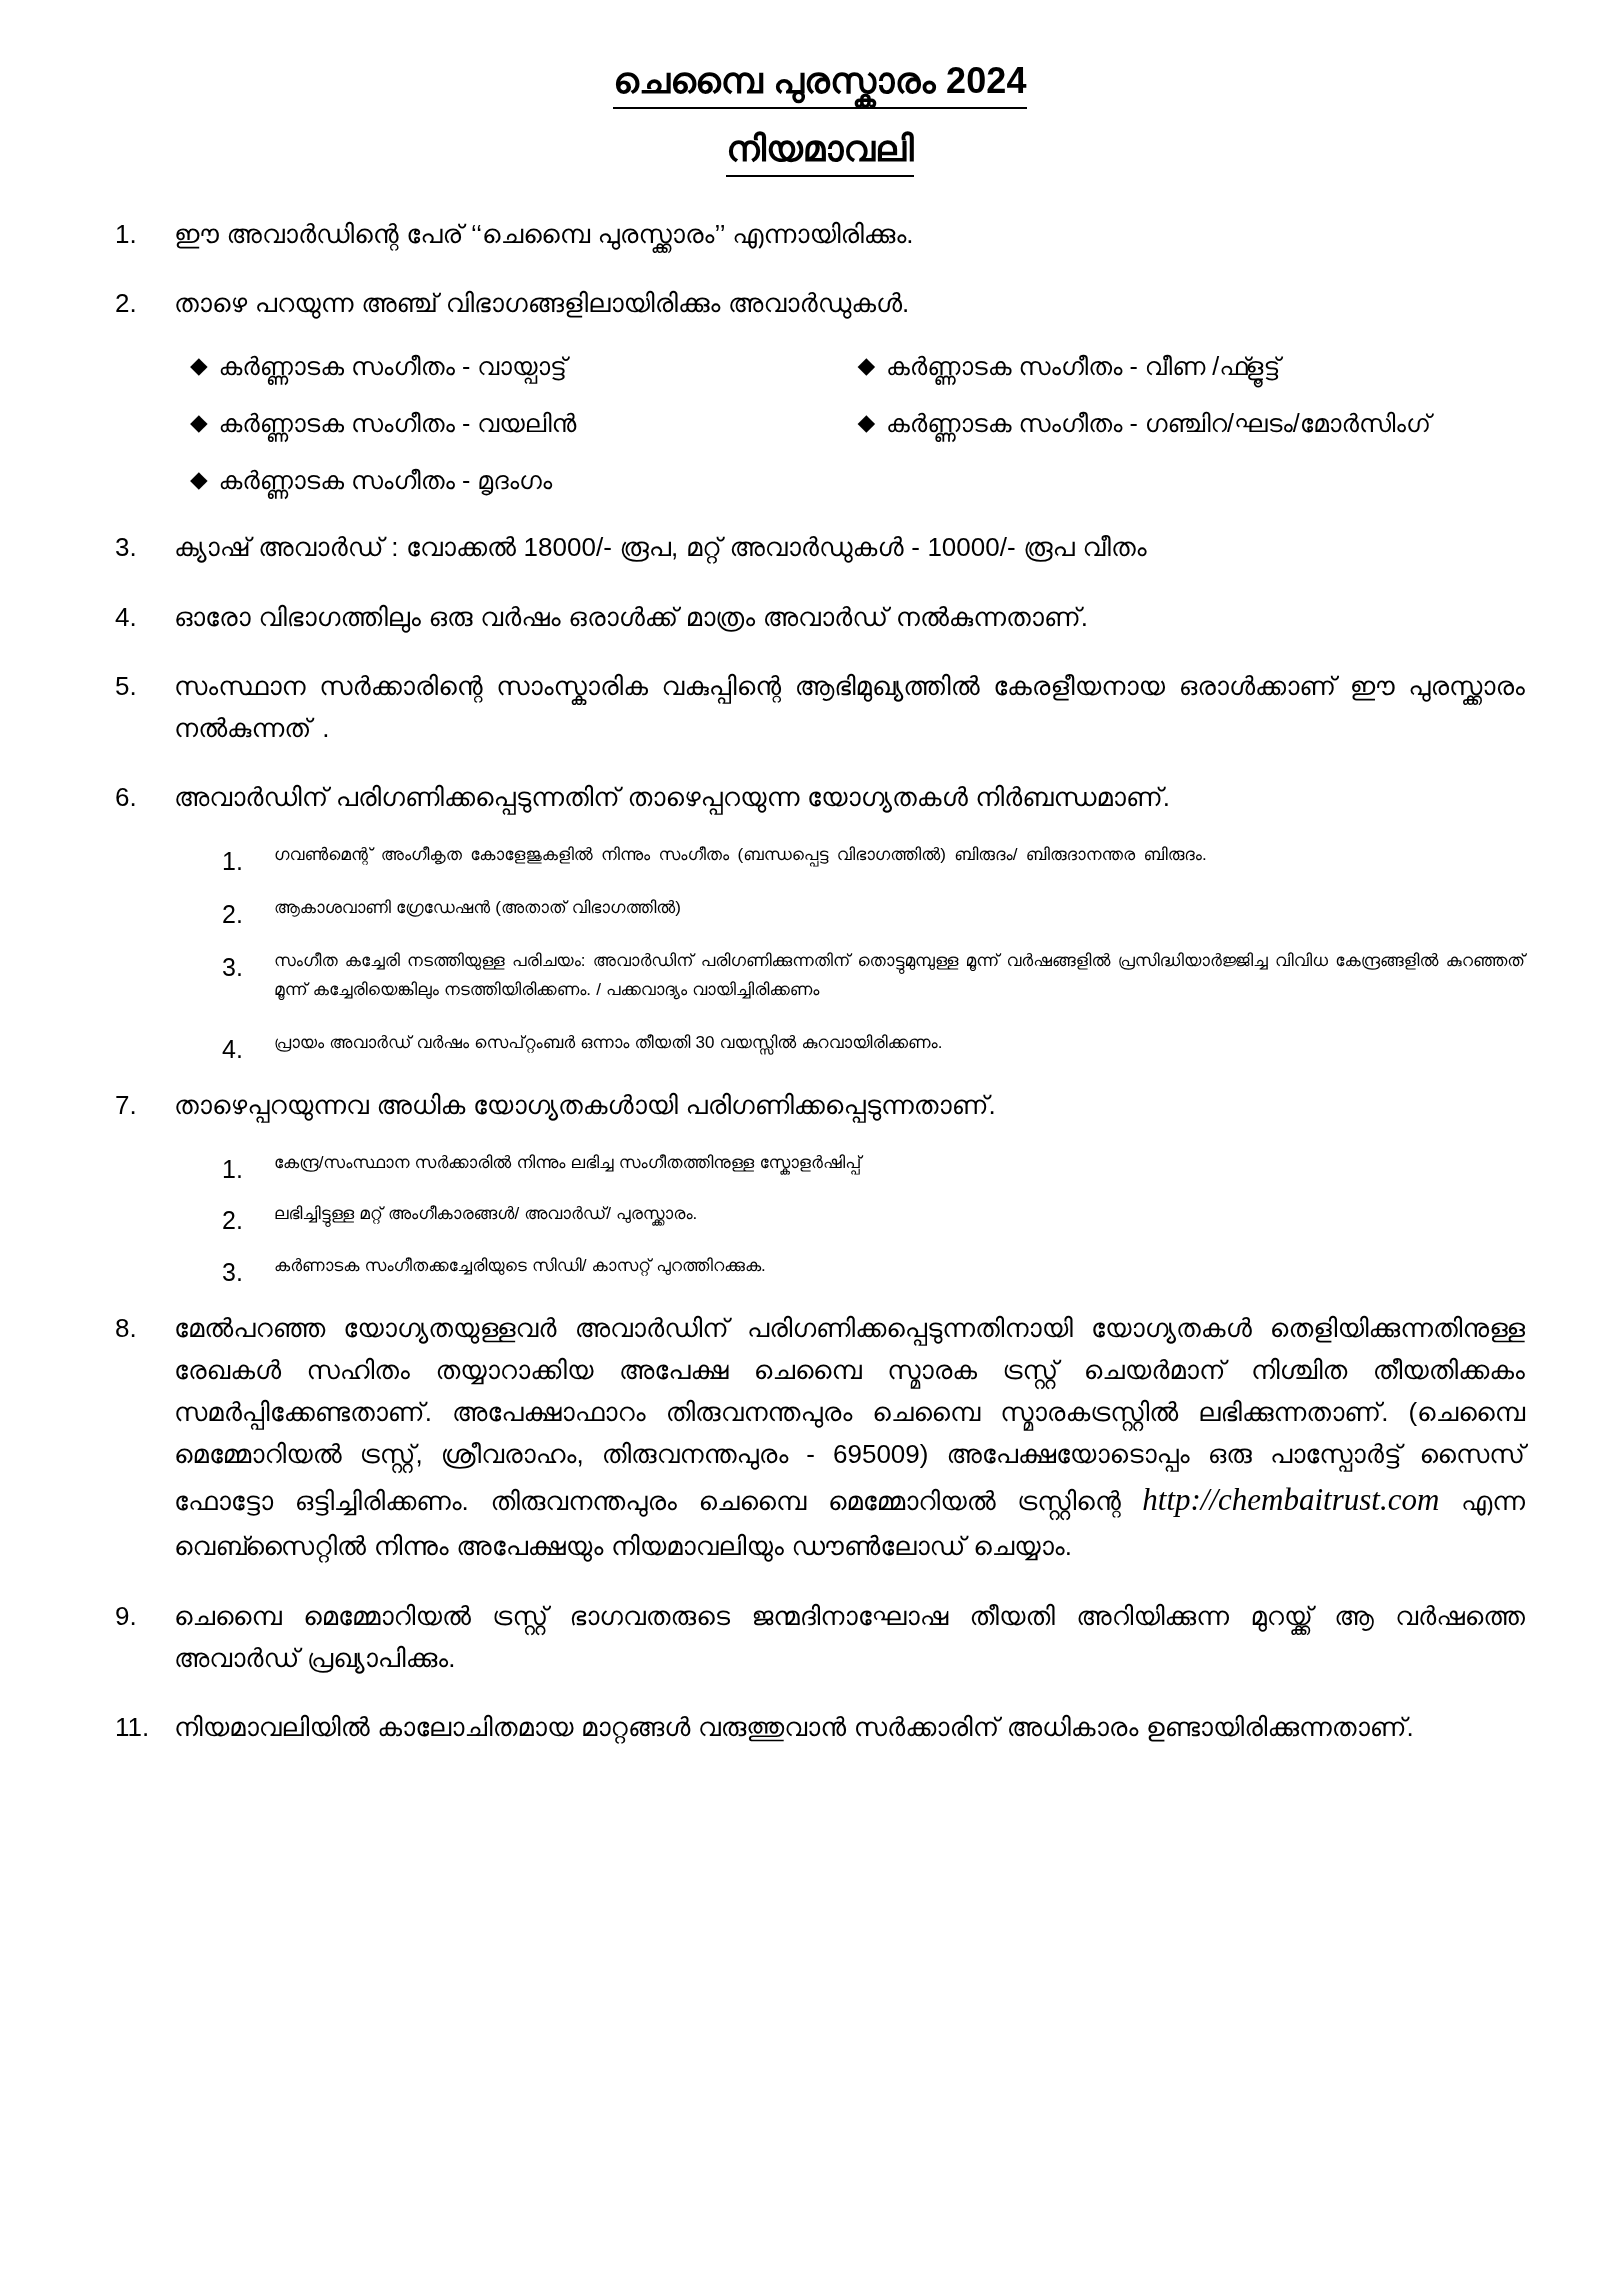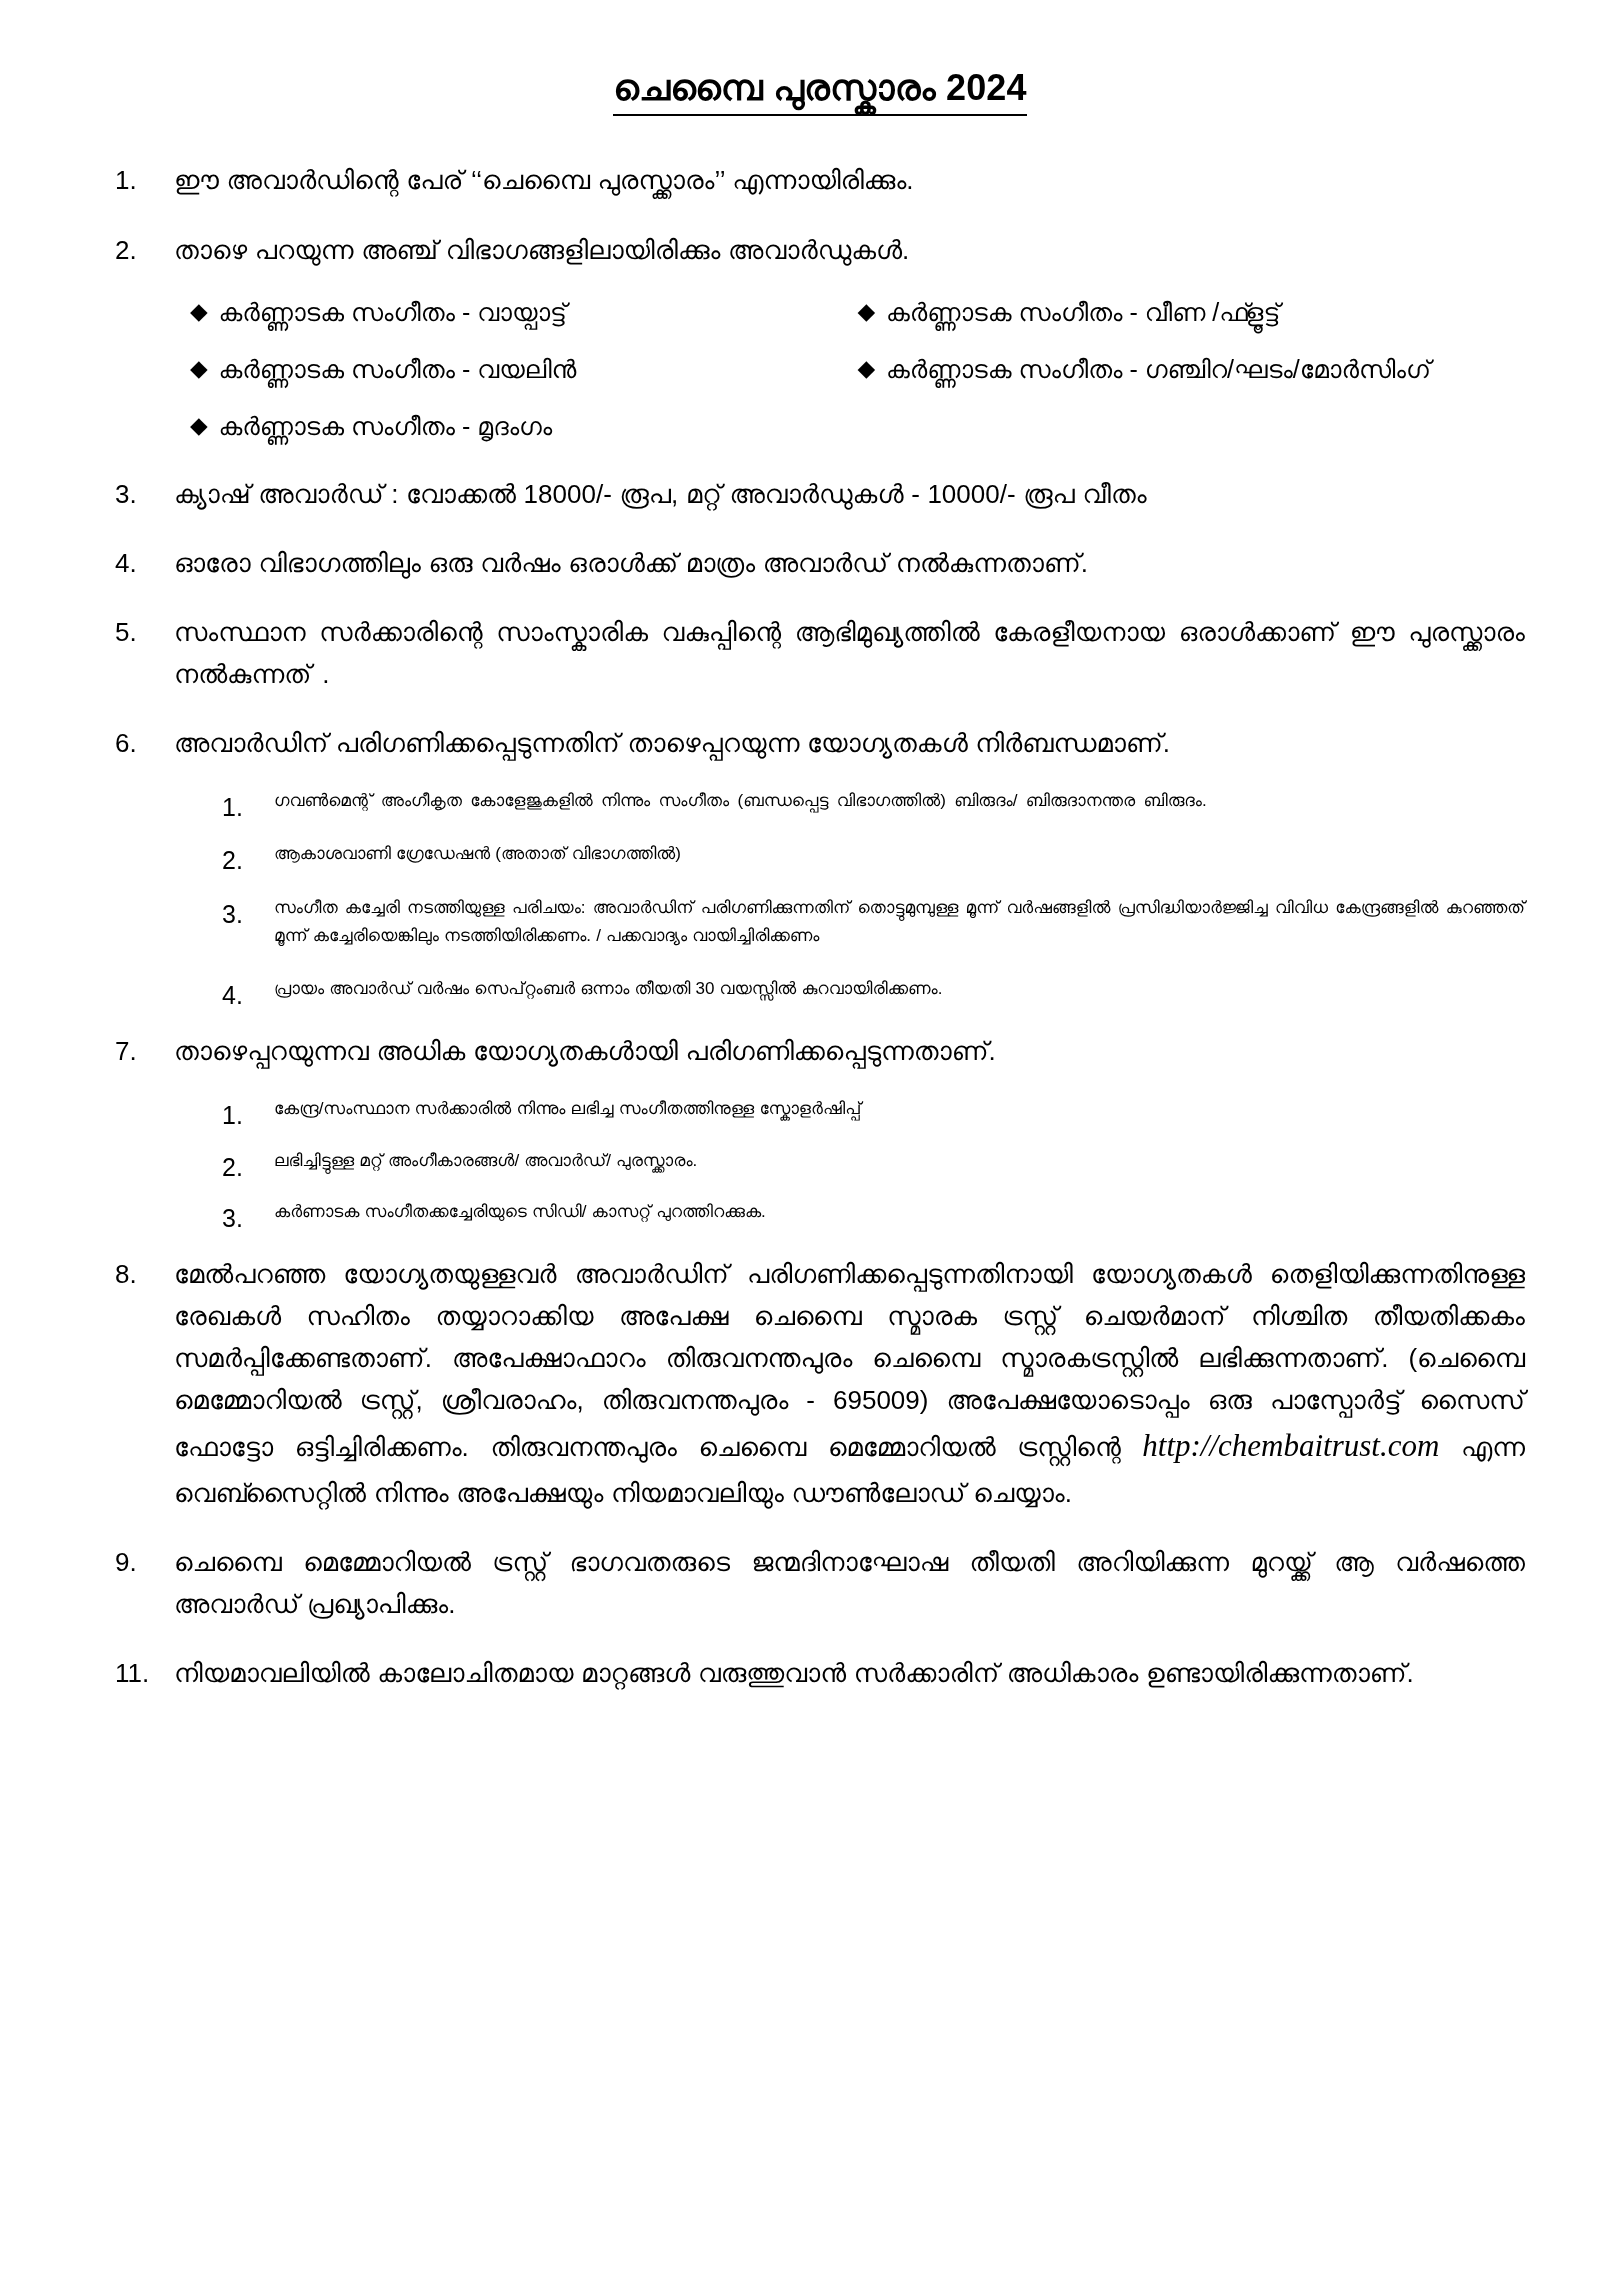--- a/index.html
+++ b/index.html
@@ -29,21 +29,21 @@
     margin: 0 0 36px 0;
   }
   .doc-title {
     font-size: 36px;
     font-weight: bold;
     line-height: 1.38;
     letter-spacing: 0.2px;
     display: inline-block;
     border-bottom: 2.7px solid #000;
     padding-bottom: 1.8px;
-    margin: 7px;
+    margin: 0;
   }
   .doc-subtitle {
     font-size: 36px;
     font-weight: bold;
     line-height: 1.38;
     display: inline-block;
     border-bottom: 2.7px solid #000;
     padding-bottom: 1.8px;
     margin: 9px 0 0 0;
   }
@@ -137,20 +137,23 @@
 </style>
 </head>
 <body>
 
 <div class="page">
 
   <div class="title-block">
     <div>
       <h1 class="doc-title">ചെമ്പൈ പുരസ്കാരം 2024</h1>
     </div>
+    <div class="subtitle-row">
+      <h2 class="doc-subtitle">നിയമാവലി</h2>
+    </div>
   </div>
 
   <ol class="lvl1">
 
     <li>
       <span class="marker">1.</span>
       <div class="itemtext nojust">ഈ അവാർഡിന്റെ പേര് ‘‘ചെമ്പൈ പുരസ്ക്കാരം’’ എന്നായിരിക്കും.</div>
     </li>
 
     <li>

